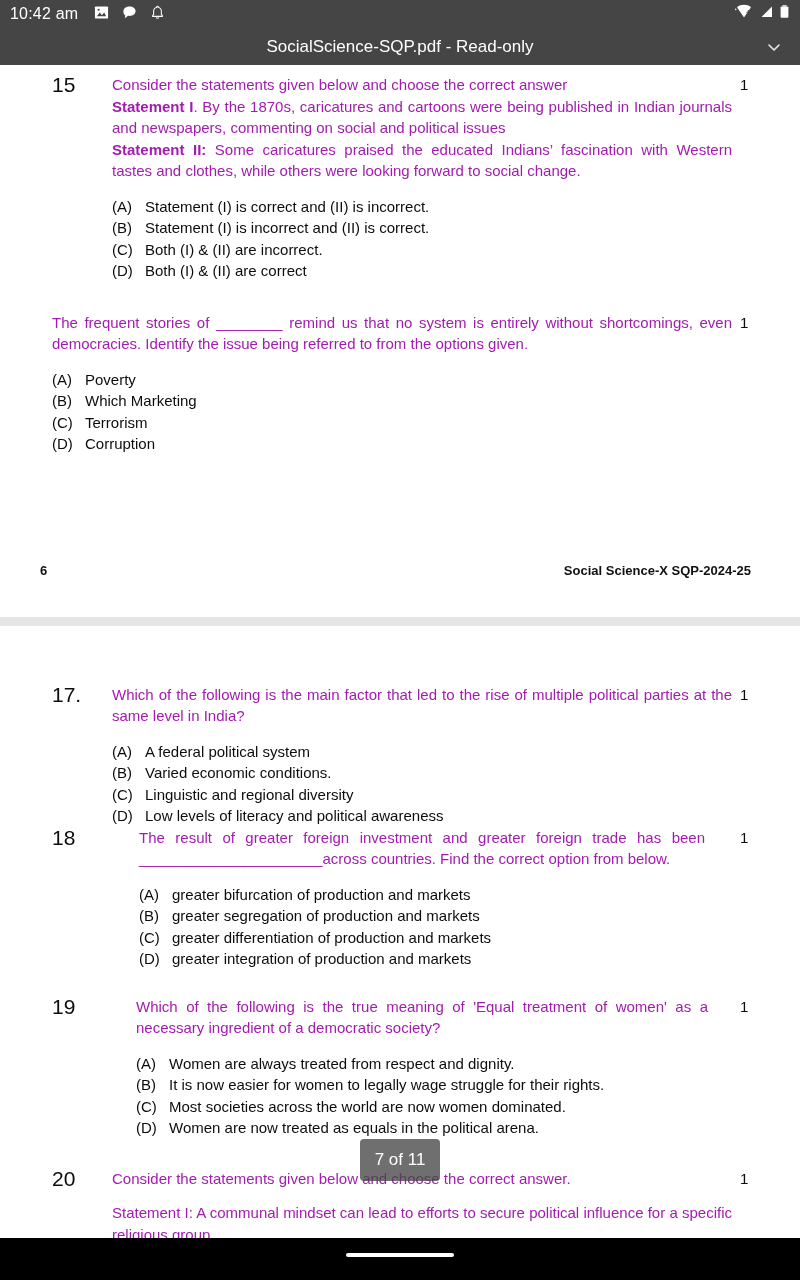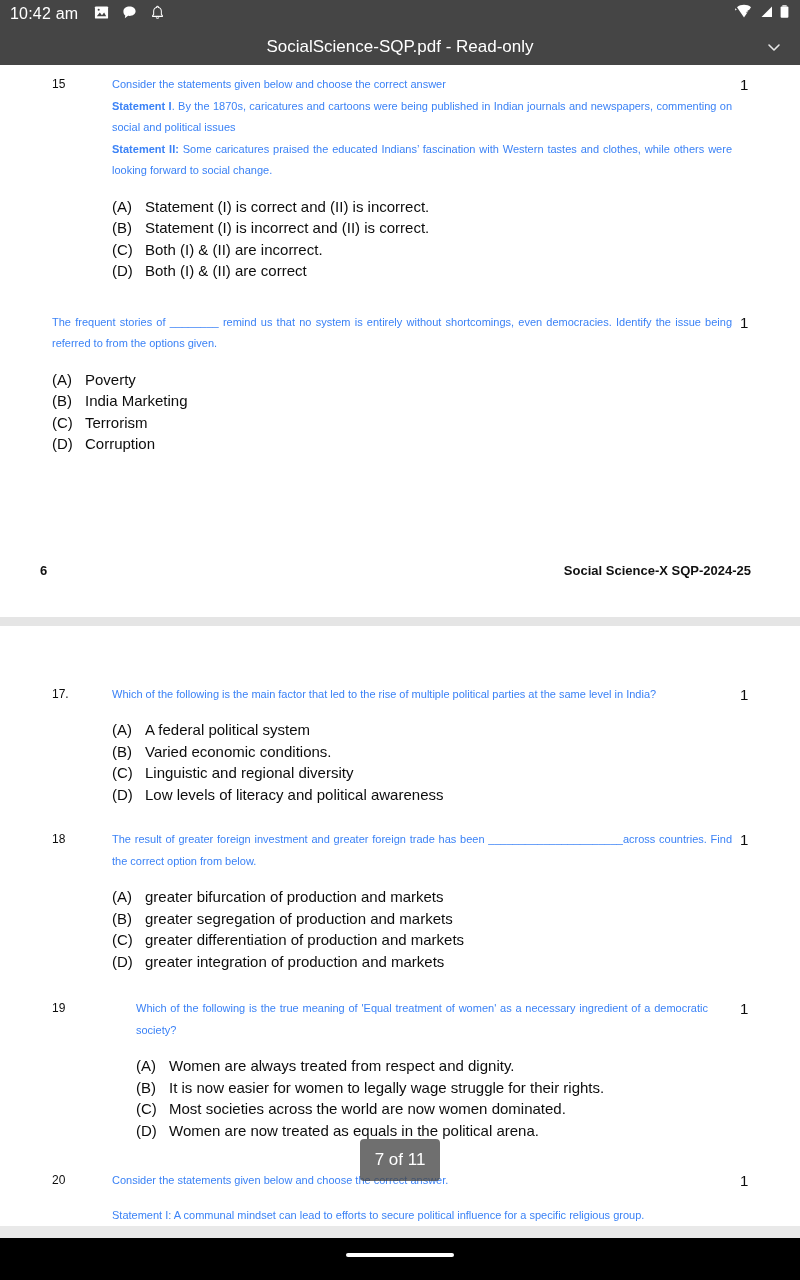--- a/index.html
+++ b/index.html
@@ -61,31 +61,31 @@
     position: relative;
     padding: 0 0;
   }
   .page-gap { height: 9px; background: #e5e5e5; width: 100%; }
   .page-spacer-top { height: 9px; background: #ffffff; width: 100%; }
 
   
   .q-block { display: flex; padding: 0 34px 0 52px; }
   .q-num {
     width: 60px; flex: 0 0 60px;
-    font-size: 12px; color: #0d0d0d; line-height: 21px;
+    font-size: 21px; color: #0d0d0d; line-height: 21px;
     padding-top: 0;
   }
   .q-body { flex: 1 1 auto; min-width: 0; }
   .q-marks {
     width: 34px; flex: 0 0 34px; text-align: left;
     font-size: 15px; color: #0d0d0d; line-height: 21px;
     padding-left: 8px;
   }
   .q-text {
-    font-size: 11px; line-height: 21.5px; color: #3b82f6;
+    font-size: 15px; line-height: 21.5px; color: #a21caf;
   }
   .q-text.justify { text-align: justify; text-justify: inter-word; }
   .q-text b { font-weight: bold; }
 
   .options { margin-top: 14px; }
   .option {
     display: flex; font-size: 15px; line-height: 21.5px; color: #0d0d0d;
   }
   .opt-label { width: 33px; flex: 0 0 33px; }
   .opt-text { flex: 1 1 auto; }
@@ -215,21 +215,21 @@
         <div class="q-block" style="margin-top: 30px;">
           <div class="q-body">
             <div class="q-text justify">The frequent stories of ________ remind us that no system is entirely without shortcomings, even democracies. Identify the issue being referred to from the options given.</div>
             <div class="options">
               <div class="option">
                 <span class="opt-label">(A)</span>
                 <span class="opt-text">Poverty</span>
               </div>
               <div class="option">
                 <span class="opt-label">(B)</span>
-                <span class="opt-text">India Marketing</span>
+                <span class="opt-text">Which Marketing</span>
               </div>
               <div class="option">
                 <span class="opt-label">(C)</span>
                 <span class="opt-text">Terrorism</span>
               </div>
               <div class="option">
                 <span class="opt-label">(D)</span>
                 <span class="opt-text">Corruption</span>
               </div>
             </div>
@@ -262,21 +262,21 @@
                 <span class="opt-text">Linguistic and regional diversity</span>
               </div>
               <div class="option">
                 <span class="opt-label">(D)</span>
                 <span class="opt-text">Low levels of literacy and political awareness</span>
               </div>
             </div>
           </div>
           <div class="q-marks">1</div>
         </div>
-        <div class="q-block" style="margin-top: 24px;">
+        <div class="q-block" style=" gap: 27px;">
           <div class="q-num">18</div>
           <div class="q-body">
             <div class="q-text justify">The result of greater foreign investment and greater foreign trade has been ______________________across countries. Find the correct option from below.</div>
             <div class="options">
               <div class="option">
                 <span class="opt-label">(A)</span>
                 <span class="opt-text">greater bifurcation of production and markets</span>
               </div>
               <div class="option">
                 <span class="opt-label">(B)</span>

